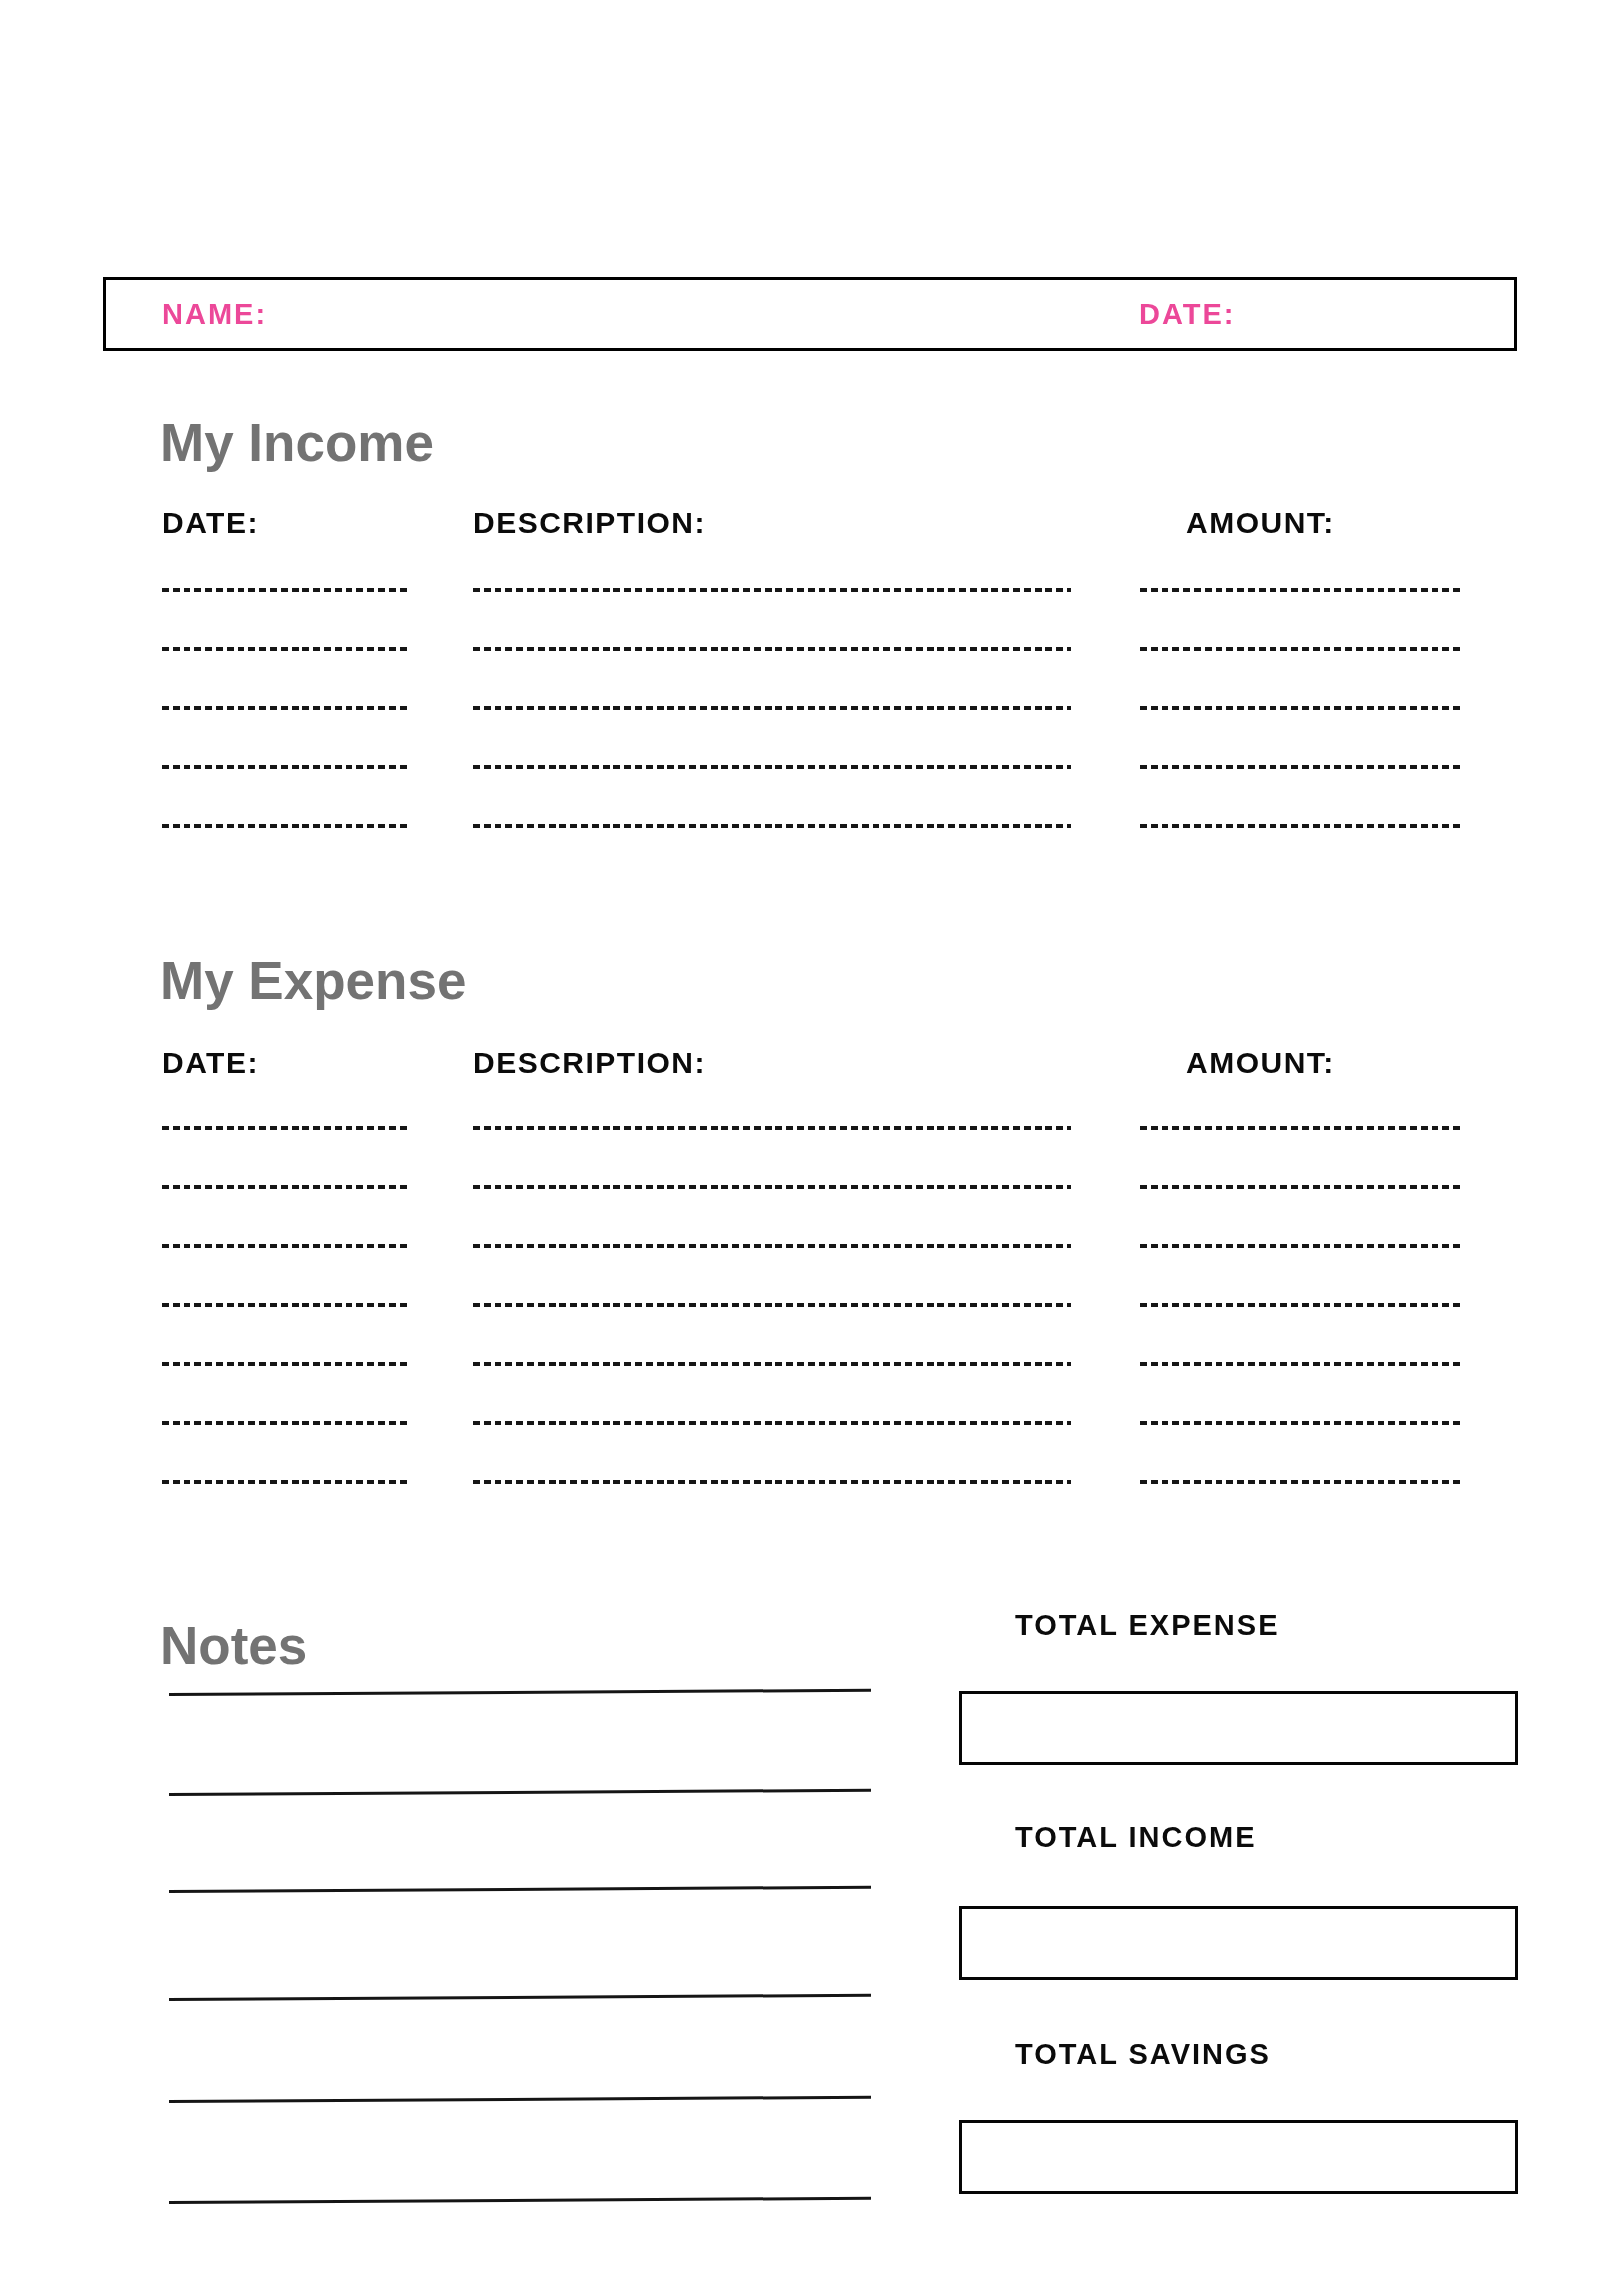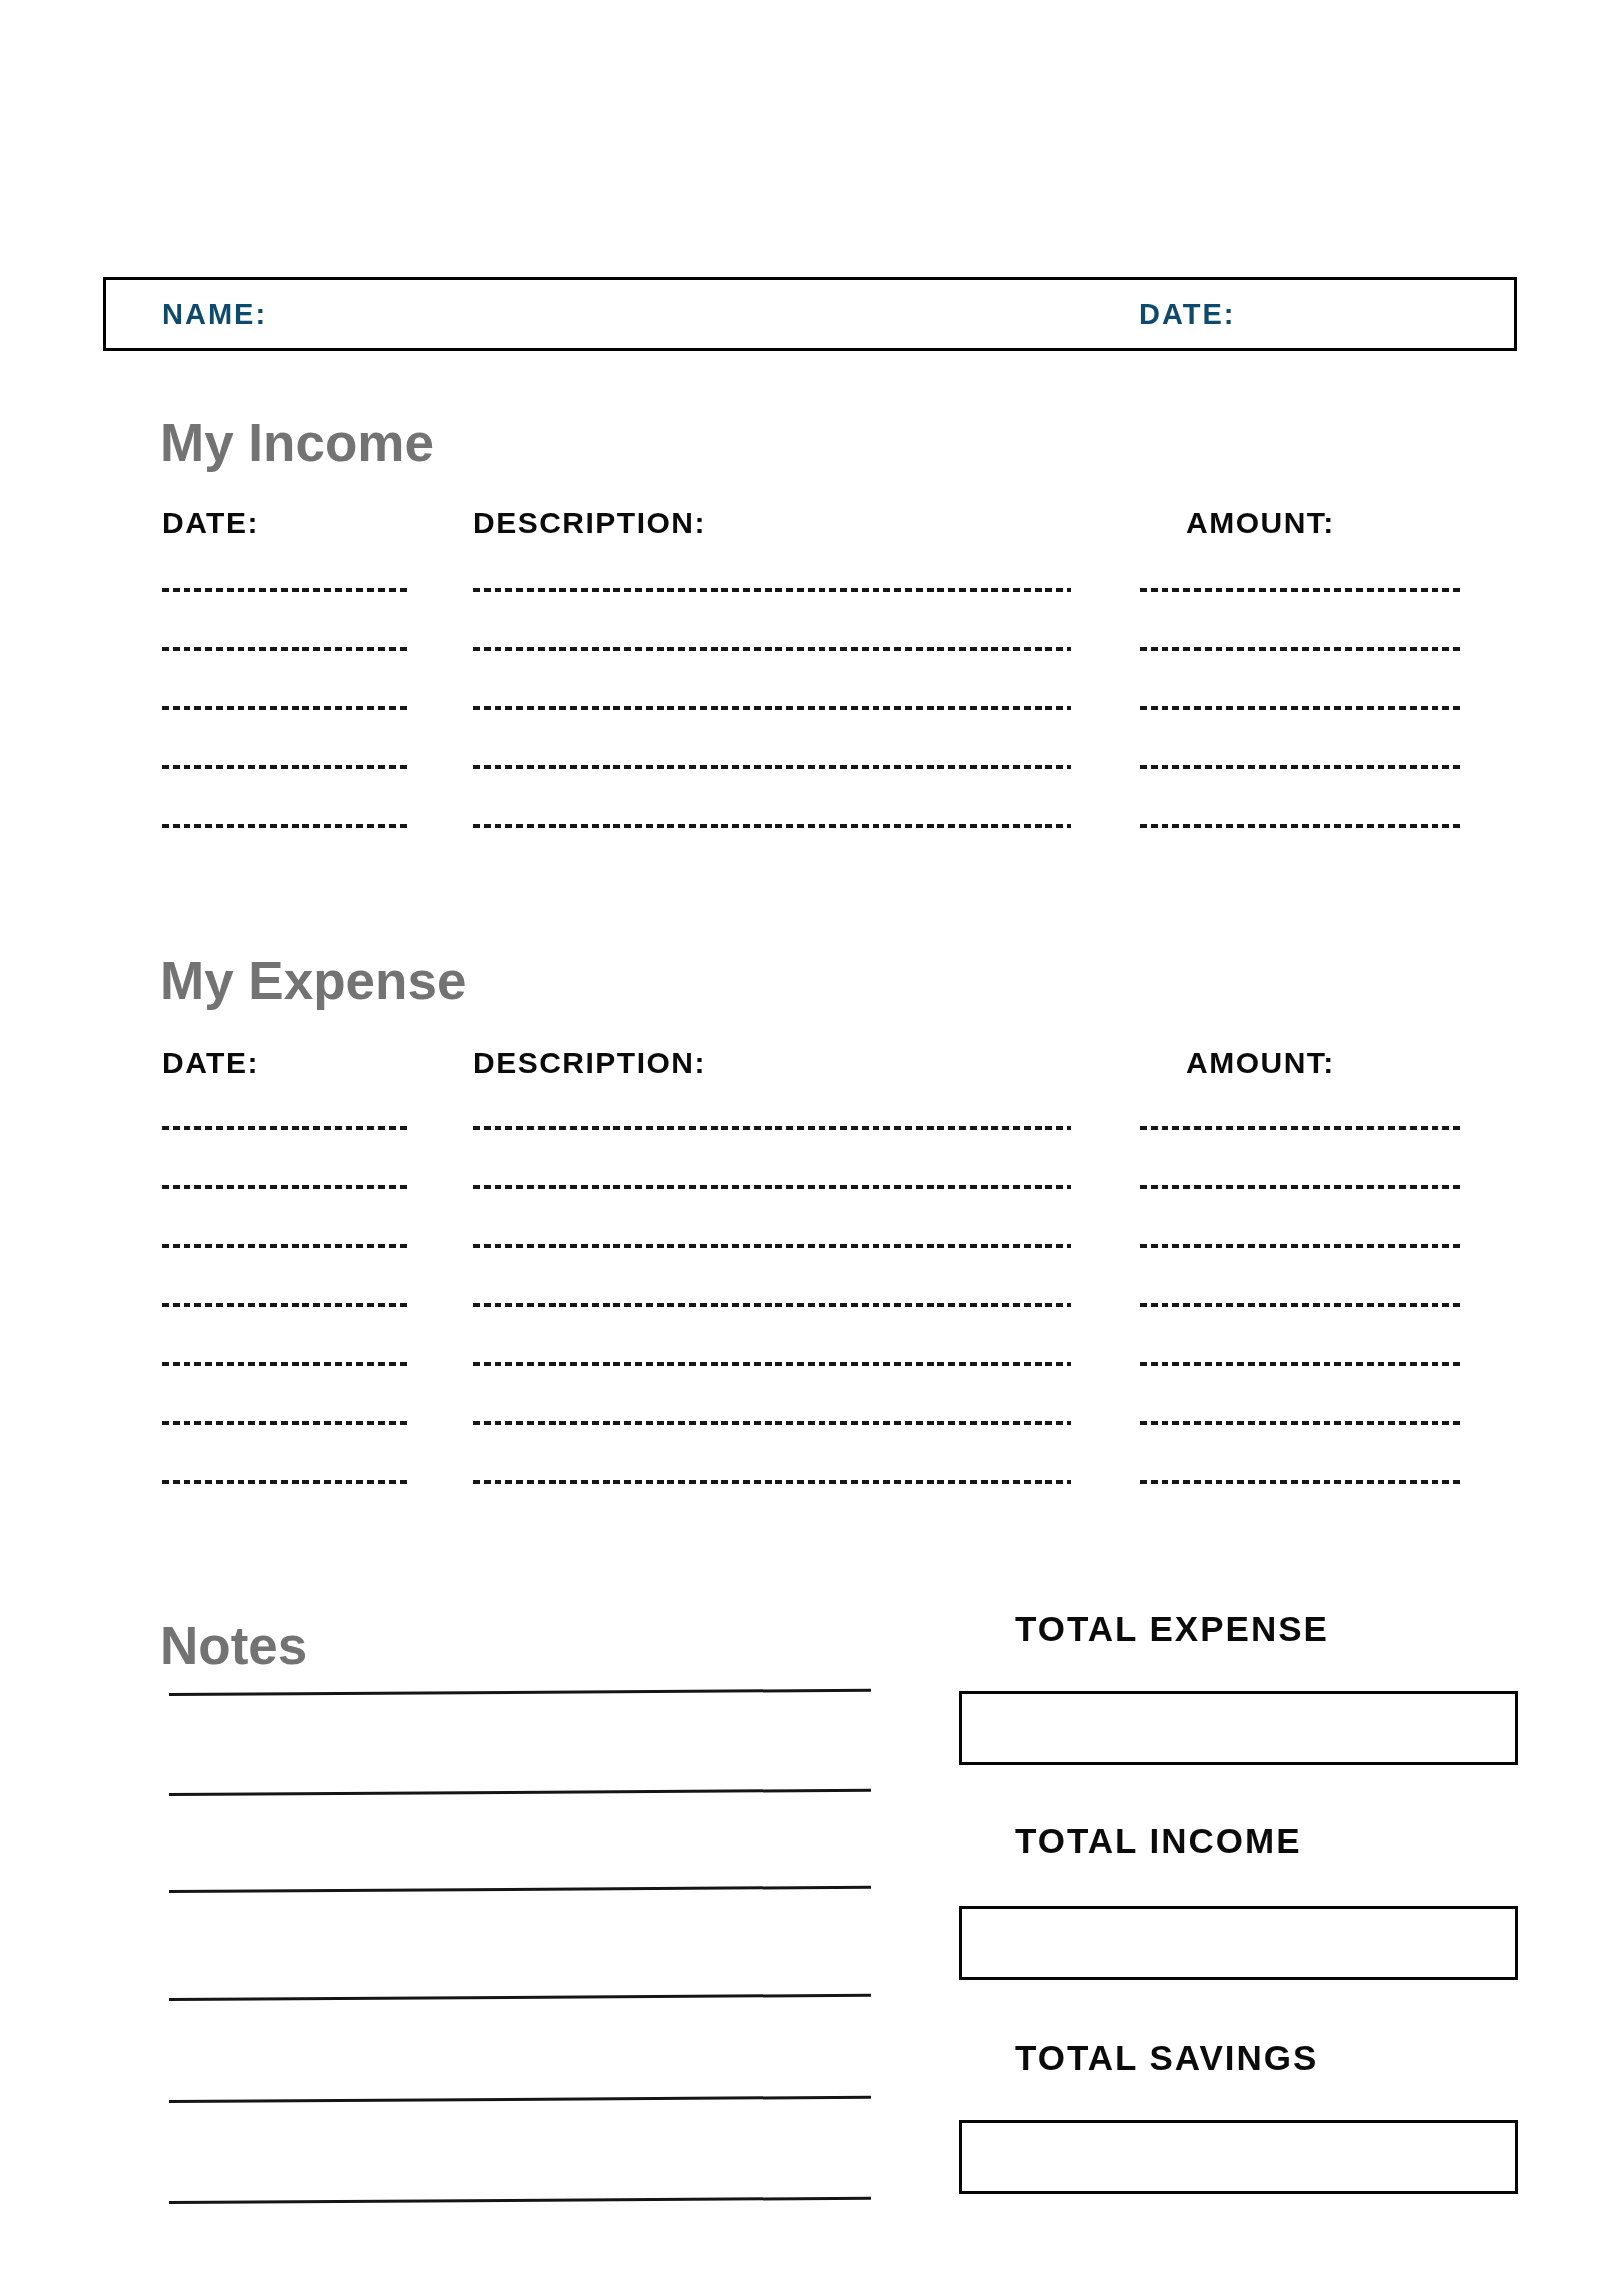--- a/index.html
+++ b/index.html
@@ -16,21 +16,21 @@
     font-size:98px; font-weight:700; letter-spacing:-1px; line-height:1;
     color:var(--title-color);
   }
   
   .info-box {
     position:absolute; left:103px; top:277px; width:1414px; height:74px;
     border:3.9px solid #000;
   }
   .info-label {
     position:absolute; top:50%; transform:translateY(-50%);
-    font-size:29px; font-weight:700; letter-spacing:2px; color:#0c4a6e; white-space:nowrap;
+    font-size:29px; font-weight:700; letter-spacing:2px; color:#ec4899; white-space:nowrap;
   }
   .info-label.name { left:56px; }
   .info-label.date { left:1033px; }
   .info-value { position:absolute; top:50%; transform:translateY(-50%); font-size:29px; }
   .info-value.name { left:186px; }
   .info-value.date { left:1152px; }
   
   .section-heading {
     position:absolute; left:160px;
     font-size:53px; font-weight:700; letter-spacing:0; line-height:1; color:#737373;
@@ -71,21 +71,21 @@
   }
   .note-line:nth-child(1){ top:1693px; }
   .note-line:nth-child(2){ top:1793px; }
   .note-line:nth-child(3){ top:1890px; }
   .note-line:nth-child(4){ top:1998px; }
   .note-line:nth-child(5){ top:2100px; }
   .note-line:nth-child(6){ top:2201px; }
   
   .total-label {
     position:absolute; left:1015px;
-    font-size:35px; font-weight:700; letter-spacing:2px; color:#0b0b0b; white-space:nowrap;
+    font-size:29px; font-weight:700; letter-spacing:2px; color:#0b0b0b; white-space:nowrap;
   }
   .total-label.expense { top:1609px; }
   .total-label.income  { top:1821px; }
   .total-label.savings { top:2038px; }
   .total-box {
     position:absolute; left:959px; width:559px; height:74px;
     border:3.9px solid #050505; background:#fff;
     font-size:31px; line-height:66px; padding:0 15.7px;
   }
   .total-box.expense { top:1691px; }

